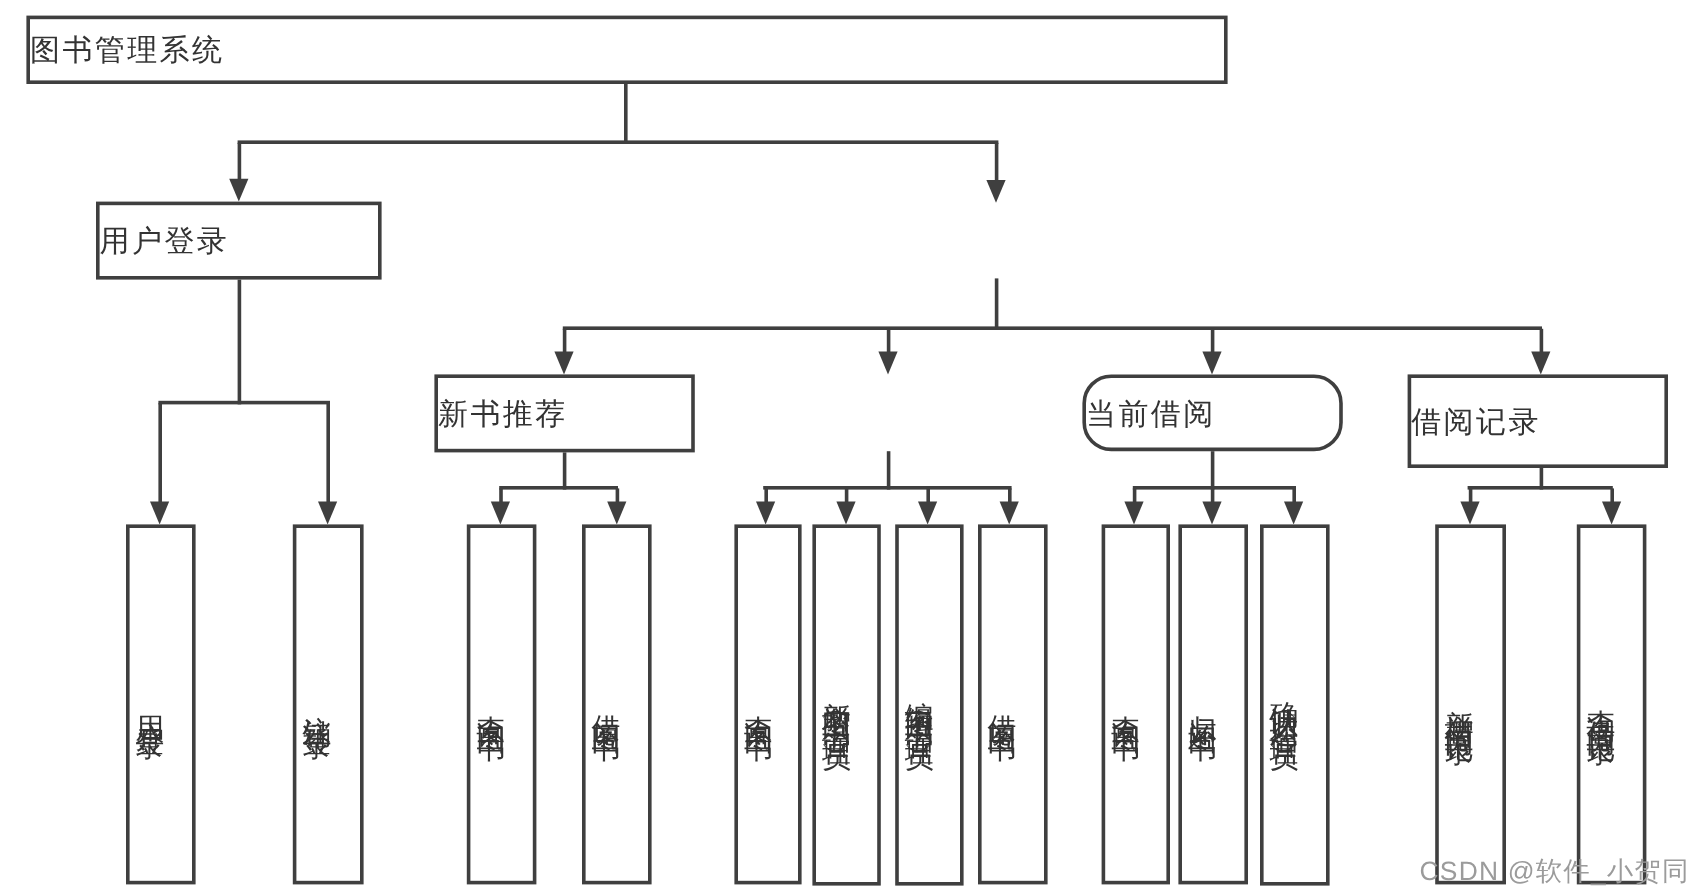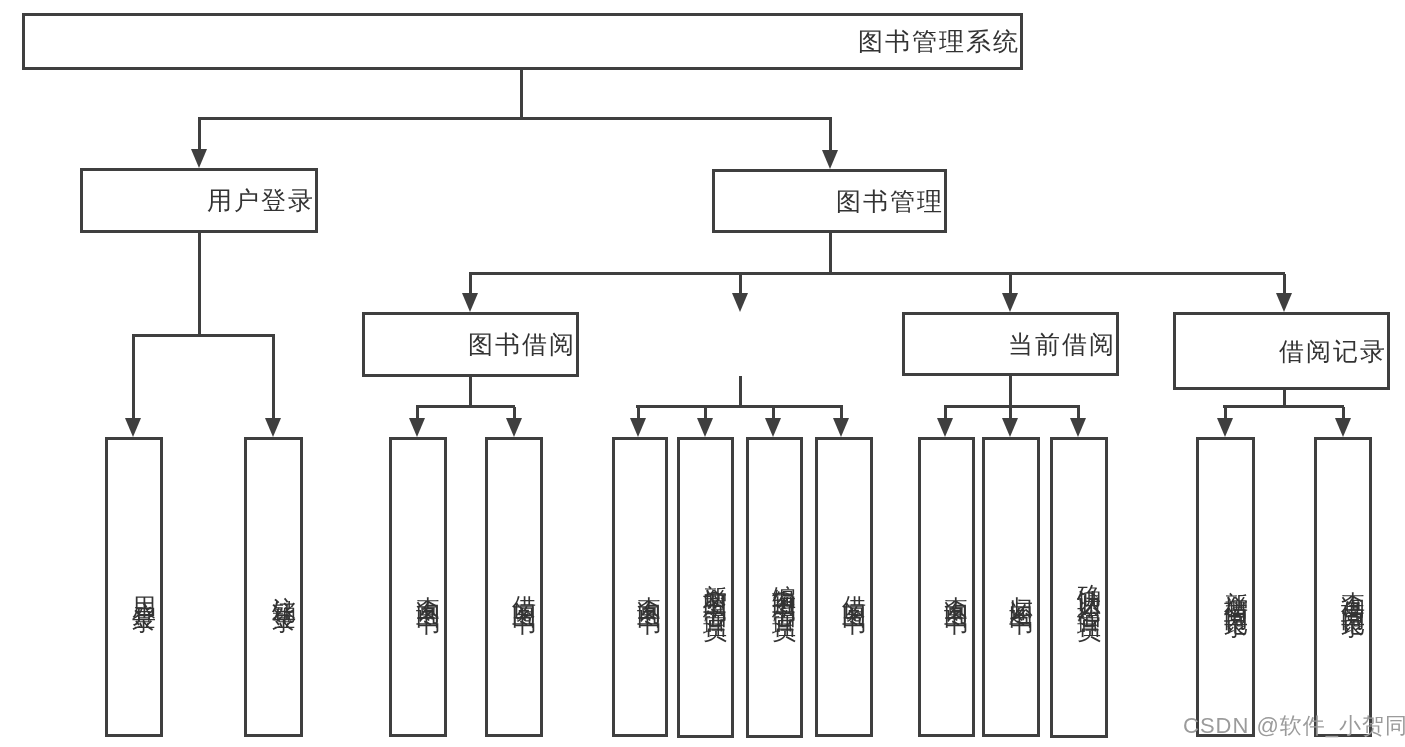--- a/index.html
+++ b/index.html
@@ -4,21 +4,21 @@
 <style>
   html,body{margin:0;padding:0;}
   body{
     width:1405px;height:747px;position:relative;background:#ffffff;
     font-family:"Liberation Sans","DejaVu Sans",sans-serif;
     overflow:hidden;
   }
   .canvas{position:absolute;left:0;top:0;width:1405px;height:747px;}
   .box{
     position:absolute;box-sizing:border-box;background:#ffffff;
-    border:3px solid #3f3f3f;display:flex;align-items:center;justify-content:flex-end;
+    border:3px solid #3f3f3f;display:flex;align-items:center;justify-content:flex-start;
     z-index:2;
   }
   .hlabel{
     color:#333333;font-size:25px;letter-spacing:2px;white-space:nowrap;
   }
   .vlabel{
     color:#333333;font-size:24px;letter-spacing:5px;
     writing-mode:vertical-rl;white-space:nowrap;
   }
   .hline{position:absolute;height:3px;background:#3f3f3f;z-index:1;}
@@ -39,30 +39,27 @@
 <div class="canvas">
 
   <div class="box" style="left:22px;top:13px;width:1001px;height:57px;">
     <span class="hlabel">图书管理系统</span>
   </div>
 
   <div class="box" style="left:80px;top:168px;width:238px;height:65px;">
     <span class="hlabel">用户登录</span>
   </div>
 
-  <div class="box" style="left:712px;top:169px;width:235px;height:64px;">
-    <span class="hlabel">图书管理</span>
-  </div>
 
   <div class="box" style="left:362px;top:312px;width:217px;height:65px;">
-    <span class="hlabel">图书借阅</span>
+    <span class="hlabel">新书推荐</span>
   </div>
 
 
-  <div class="box" style="left:902px;top:312px;width:217px;height:64px;">
+  <div class="box" style="left:902px;top:312px;width:217px;height:64px;border-radius:24px;">
     <span class="hlabel">当前借阅</span>
   </div>
 
   <div class="box" style="left:1173px;top:312px;width:217px;height:78px;">
     <span class="hlabel">借阅记录</span>
   </div>
 
   <div class="box" style="left:105px;top:437px;width:58px;height:300px;">
     <span class="vlabel">用户登录</span>
   </div>

